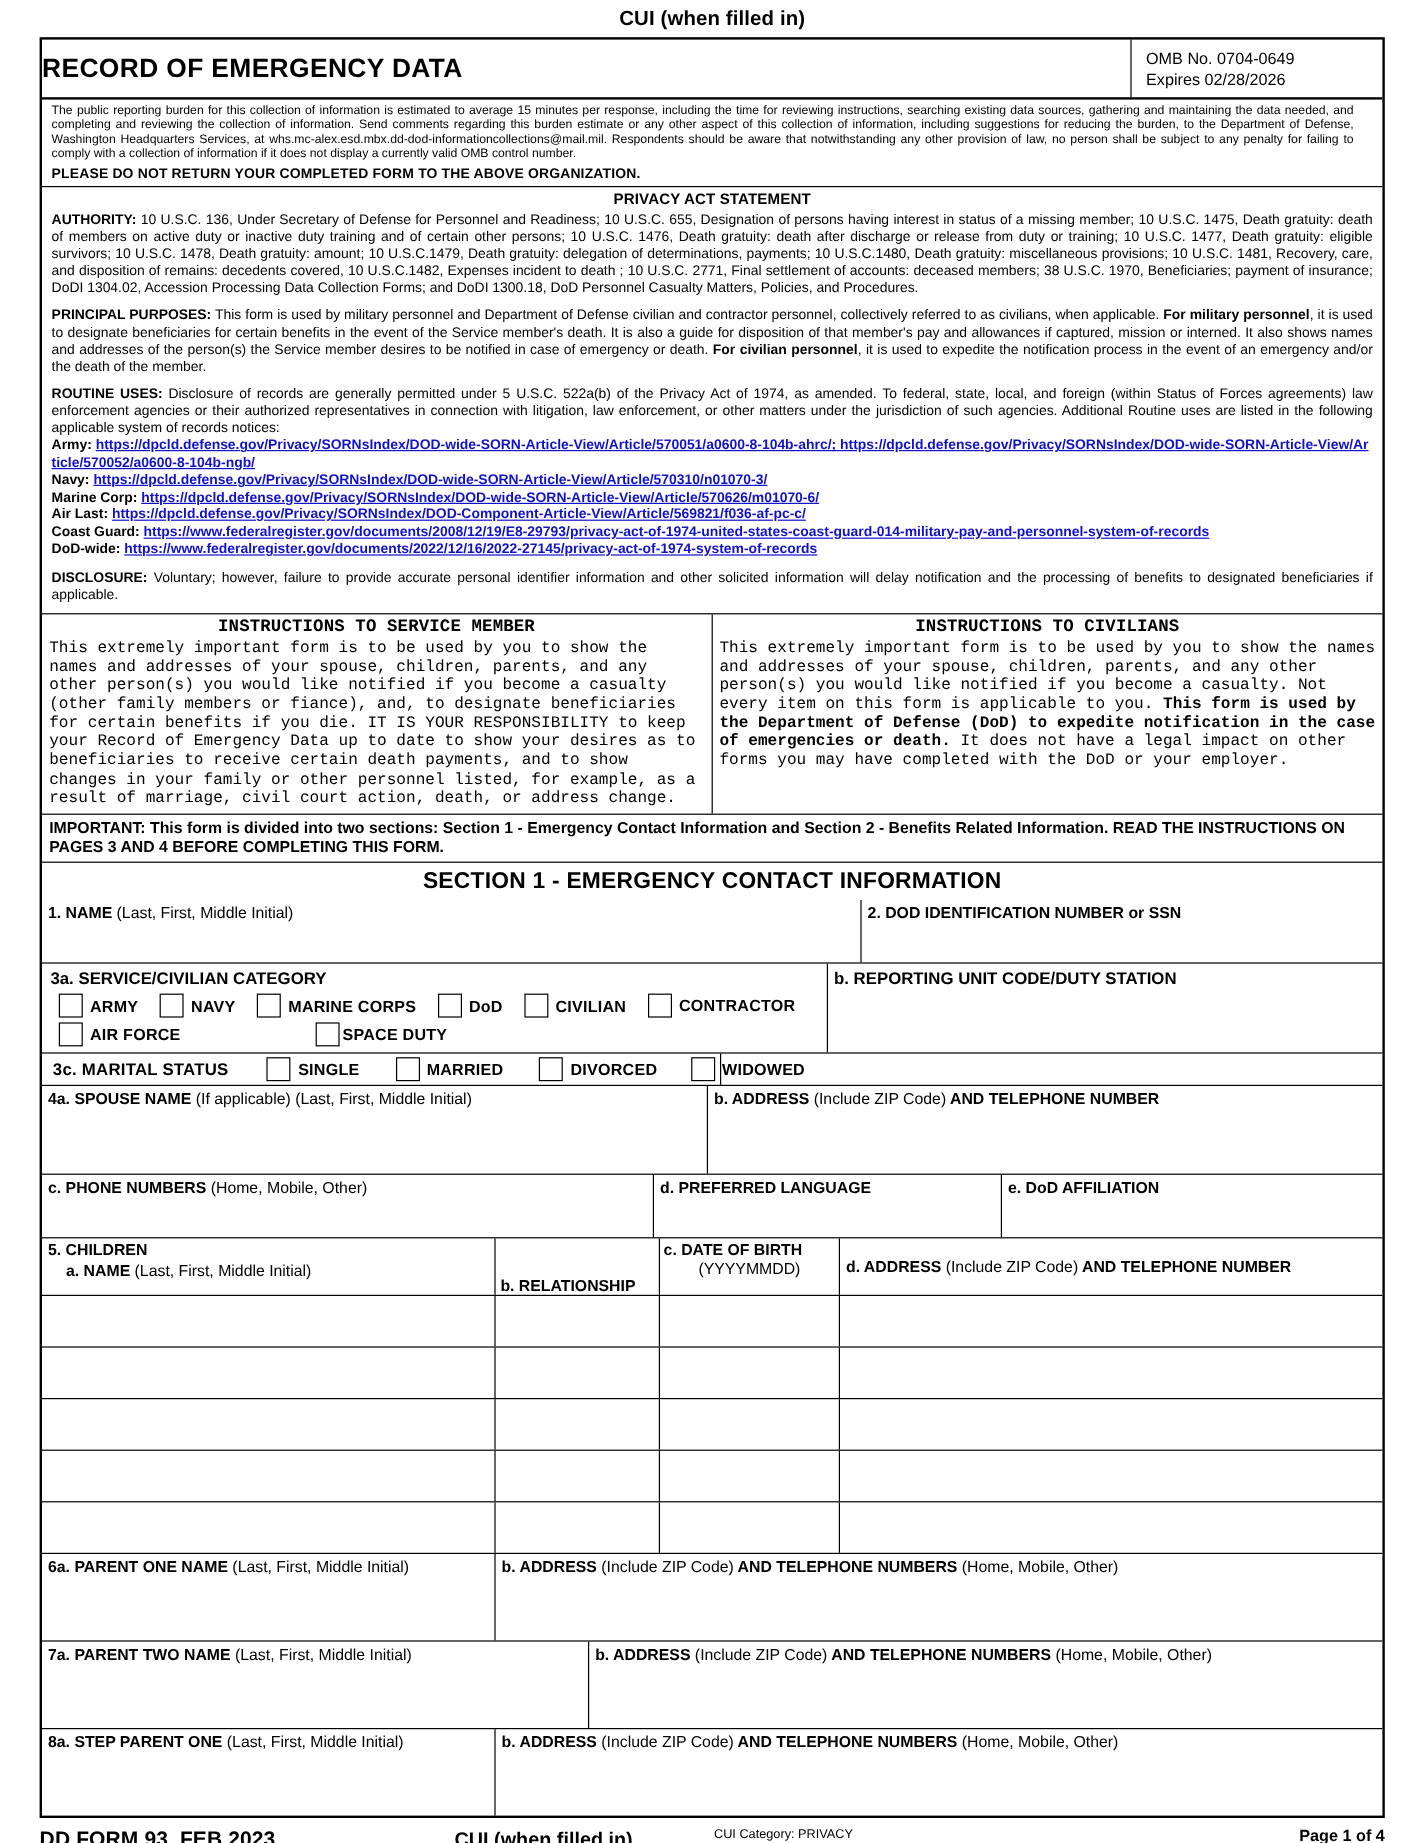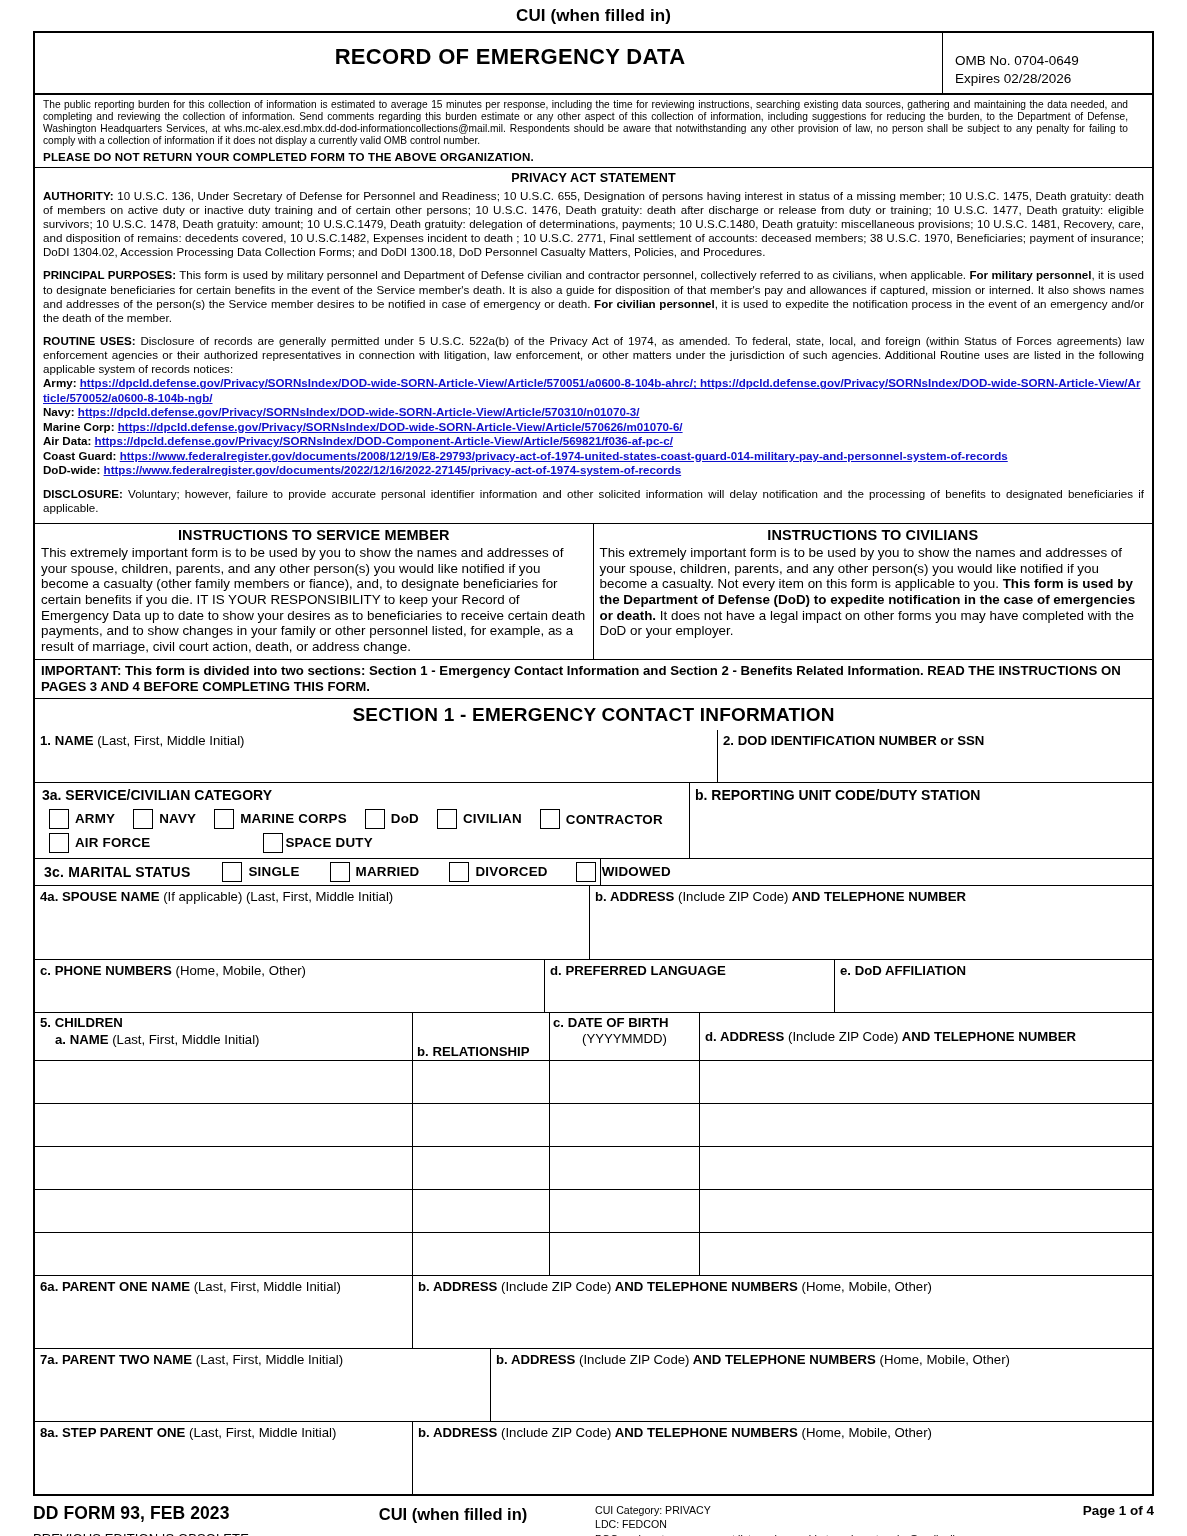--- a/index.html
+++ b/index.html
@@ -32,32 +32,31 @@
   }
 
   .row { display: flex; }
   .bb { border-bottom: 1.5px solid #000; }
   .br { border-right: 1.5px solid #000; }
 
   
   .title-row { display: flex; border-bottom: 2px solid #000; }
   .title-cell {
     flex: 1;
-    text-align: center;
+    text-align: left;
     font-size: 22px;
     font-weight: bold;
     padding: 11px 0 10px 0;
     letter-spacing: 0.3px;
-    margin-left: 43px;
   }
   .omb-cell {
     width: 210px;
     border-left: 1.5px solid #000;
     font-size: 13.5px;
-    padding: 19px 0 5px 12px;
+    padding: 7px 0 5px 12px;
     line-height: 1.33;
   }
 
   
   .burden {
     font-size: 10.2px;
     line-height: 1.18;
     padding: 4px 24px 3px 8px;
     text-align: justify;
   }
@@ -92,21 +91,21 @@
   .sorn-line b { font-weight: bold; }
   .lnk {
     color: #1111cc;
     text-decoration: underline;
     font-weight: bold;
     word-break: break-all;
   }
 
   
   .instr-row { display: flex; border-top: 1.5px solid #000; }
-  .instr-col { width: 50%; padding: 0 0 4px 0; }
+  .instr-col { width: 50%; padding: 0 0 4px 0; font-family: Liberation Mono, monospace; }
   .instr-col.first { border-right: 1.5px solid #000; }
   .instr-head {
     text-align: center;
     font-weight: bold;
     font-size: 14.5px;
     padding: 3px 0 2px 0;
     letter-spacing: 0.1px;
   }
   .instr-body {
     font-size: 13.4px;
@@ -232,21 +231,21 @@
       </div>
       <div class="sorn-line">
         <b>Navy:</b>
         <a class="lnk" href="#">https://dpcld.defense.gov/Privacy/SORNsIndex/DOD-wide-SORN-Article-View/Article/570310/n01070-3/</a>
       </div>
       <div class="sorn-line">
         <b>Marine Corp:</b>
         <a class="lnk" href="#">https://dpcld.defense.gov/Privacy/SORNsIndex/DOD-wide-SORN-Article-View/Article/570626/m01070-6/</a>
       </div>
       <div class="sorn-line">
-        <b>Air Data:</b>
+        <b>Air Last:</b>
         <a class="lnk" href="#">https://dpcld.defense.gov/Privacy/SORNsIndex/DOD-Component-Article-View/Article/569821/f036-af-pc-c/</a>
       </div>
       <div class="sorn-line">
         <b>Coast Guard:</b>
         <a class="lnk" href="#">https://www.federalregister.gov/documents/2008/12/19/E8-29793/privacy-act-of-1974-united-states-coast-guard-014-military-pay-and-personnel-system-of-records</a>
       </div>
       <div class="sorn-line">
         <b>DoD-wide:</b>
         <a class="lnk" href="#">https://www.federalregister.gov/documents/2022/12/16/2022-27145/privacy-act-of-1974-system-of-records</a>
       </div>

